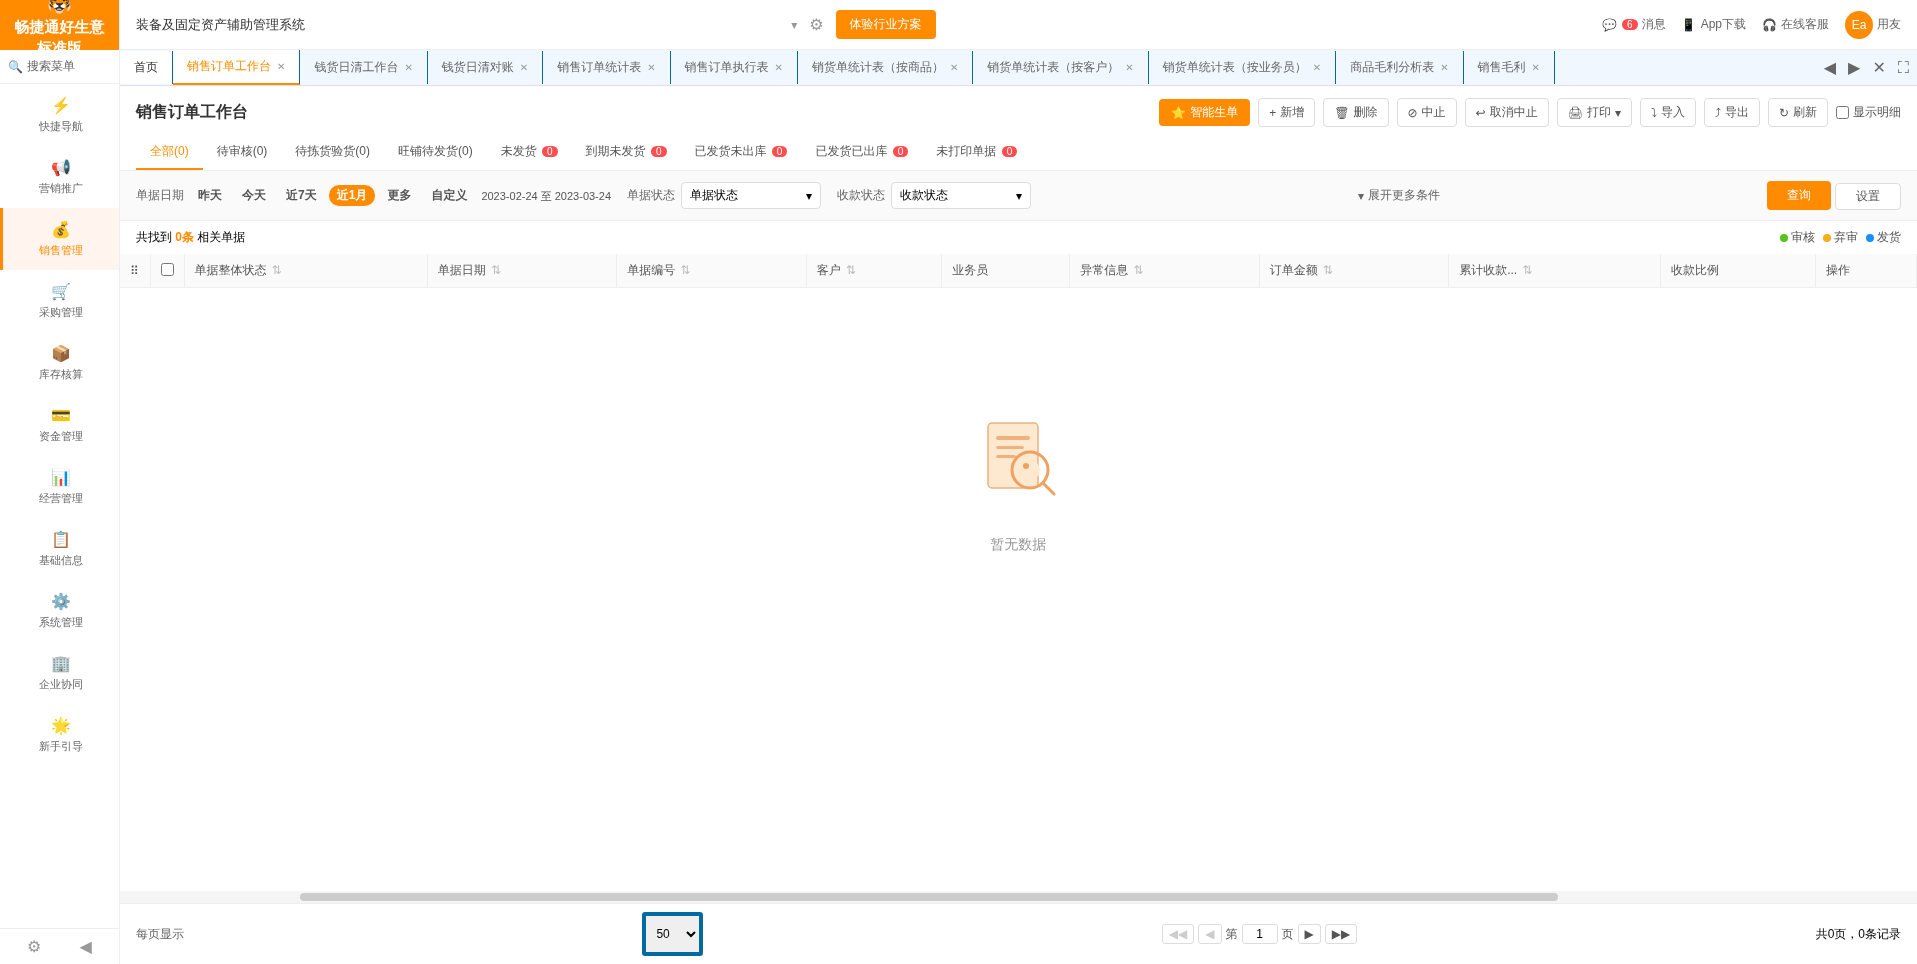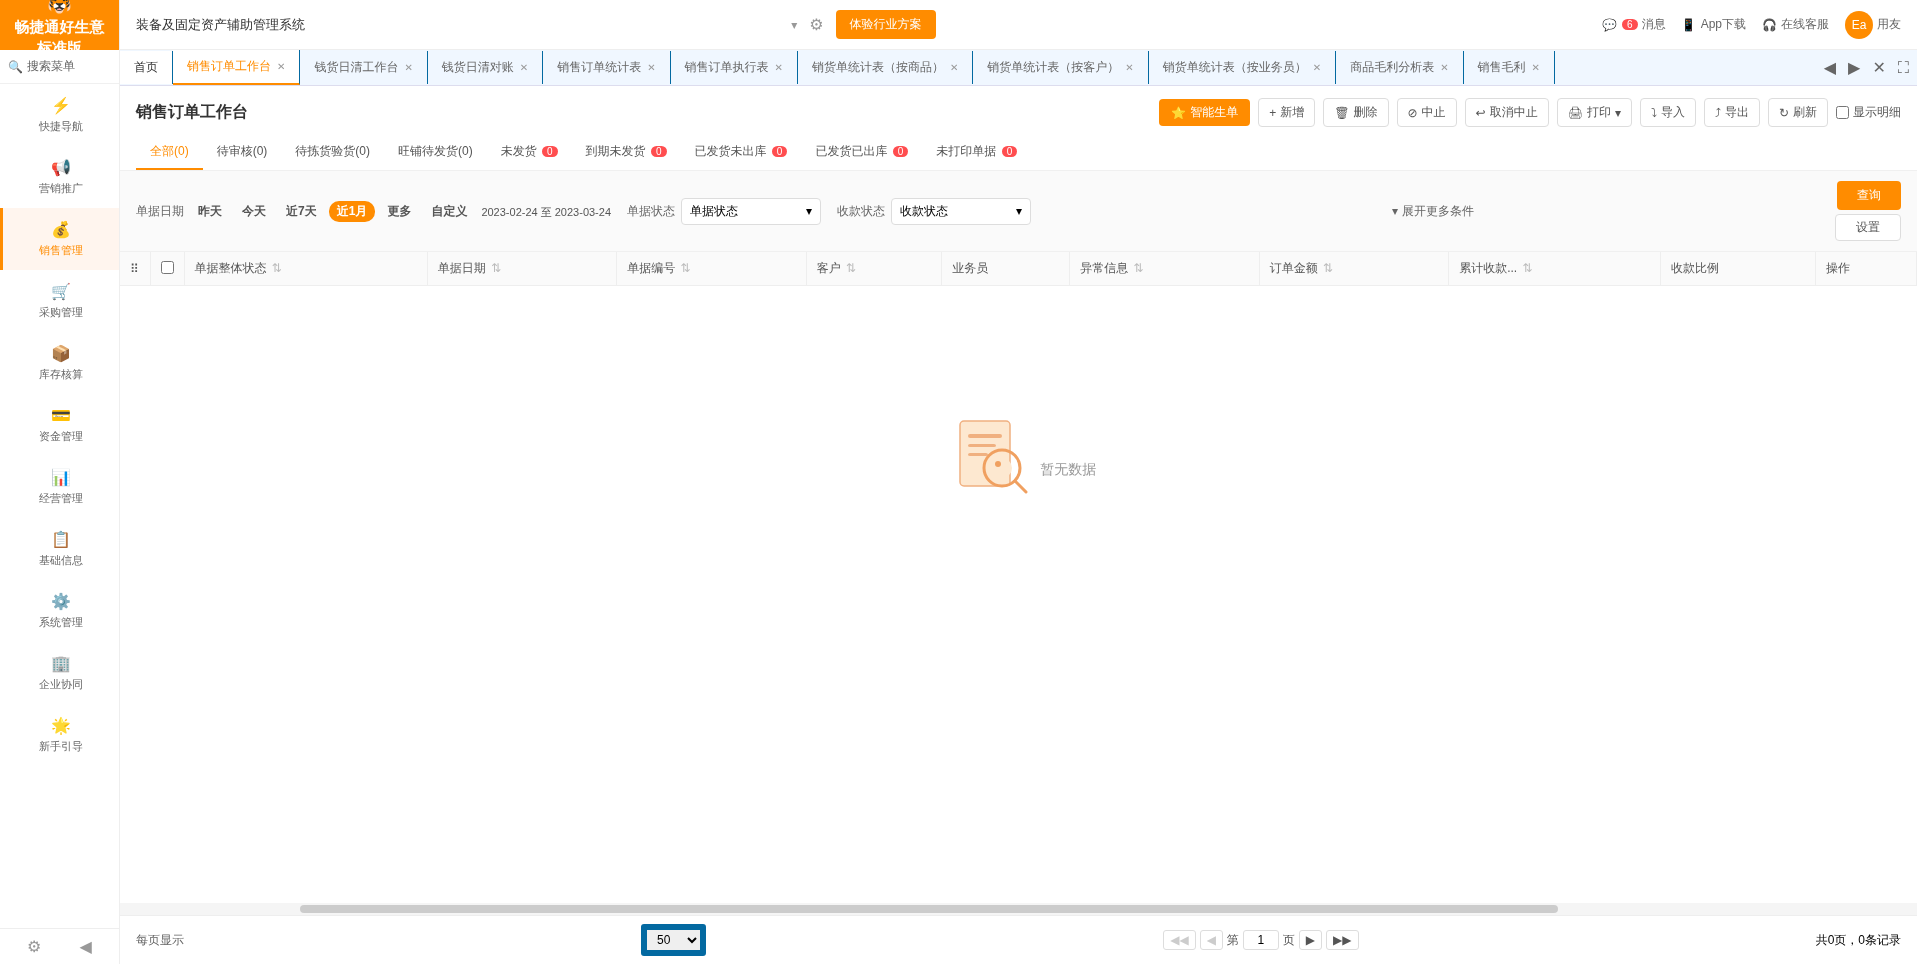--- a/index.html
+++ b/index.html
@@ -74,27 +74,27 @@
 
     
     .table-container { flex: 1; overflow: auto; }
     table { width: 100%; border-collapse: collapse; }
     thead tr { background: #fafafa; }
     th { padding: 8px 10px; text-align: left; color: #555; font-weight: normal; border-bottom: 1px solid #eee; border-right: 1px solid #eee; white-space: nowrap; font-size: 12px; }
     th .sort-icon { color: #bbb; margin-left: 2px; }
     td { padding: 10px; border-bottom: 1px solid #f5f5f5; color: #333; }
 
     
-    .empty-state { display: flex; flex-direction: row; align-items: center; justify-content: center; padding: 60px 20px; text-align: right; }
+    .empty-state { display: flex; flex-direction: column; align-items: center; justify-content: center; padding: 60px 20px; text-align: right; }
     .empty-text { color: #999; font-size: 14px; }
 
     
     .footer { padding: 8px 16px; border-top: 1px solid #eee; display: flex; align-items: center; justify-content: space-between; gap: 8px; background: white; }
     .footer-label { color: #666; }
-    .footer-select { border: 6px solid #0369a1; border-radius: 3px; padding: 2px 6px; }
+    .footer-select { border: 4px solid #0369a1; border-radius: 3px; padding: 10px 6px; }
     .footer-pagination { display: flex; align-items: center; gap: 4px; color: #555; }
     .footer-pagination button { border: 1px solid #ddd; background: white; padding: 2px 6px; cursor: pointer; border-radius: 3px; color: #555; }
     .footer-pagination button:disabled { color: #ccc; cursor: default; }
     .footer-page-input { width: 36px; border: 1px solid #ddd; border-radius: 3px; padding: 2px 4px; text-align: center; }
     .scrollbar-area { height: 12px; background: #f5f5f5; position: relative; }
     .scrollbar-thumb { position: absolute; left: 10%; width: 70%; height: 8px; top: 2px; background: #ccc; border-radius: 4px; }
   </style>
 </head>
 <body>
 
@@ -354,26 +354,47 @@
           <span>收款状态</span>
           <span>▾</span>
         </div>
       </div>
       <div style="flex:1;display:flex;justify-content:center;">
         <div class="expand-btn">
           <span>▾</span>
           <span>展开更多条件</span>
         </div>
       </div>
-      <div style="display:flex;flex-direction:column;gap:4px;align-items:flex-end;justify-content:space-between;">
+      <div style="display:flex;flex-direction:row;gap:4px;align-items:flex-end;justify-content:space-between;">
         <button style="background:#ff8c00;color:white;border:none;padding:6px 20px;border-radius:4px;cursor:pointer;font-size:12px;">查询</button>
         <button style="background:white;color:#555;border:1px solid #ddd;padding:4px 20px;border-radius:4px;cursor:pointer;font-size:12px;">设置</button>
       </div>
     </div>
 
+    <div class="result-bar">
+      <div>
+        <span>共找到</span>
+        <span style="color:#ff8c00;font-weight:bold;"> 0条 </span>
+        <span>相关单据</span>
+      </div>
+      <div class="result-actions">
+        <div class="result-action-btn">
+          <span class="dot" style="background:#52c41a;"></span>
+          <span>审核</span>
+        </div>
+        <div class="result-action-btn">
+          <span class="dot" style="background:#faad14;"></span>
+          <span>弃审</span>
+        </div>
+        <div class="result-action-btn">
+          <span class="dot" style="background:#1890ff;"></span>
+          <span>发货</span>
+        </div>
+      </div>
+    </div>
 
     <div class="table-container">
       <table>
         <thead>
           <tr>
             <th style="width:30px;"><span>⠿</span></th>
             <th style="width:30px;"><input type="checkbox" style=""></th>
             <th>
               <span>单据整体状态</span>
               <span class="sort-icon">⇅</span>

